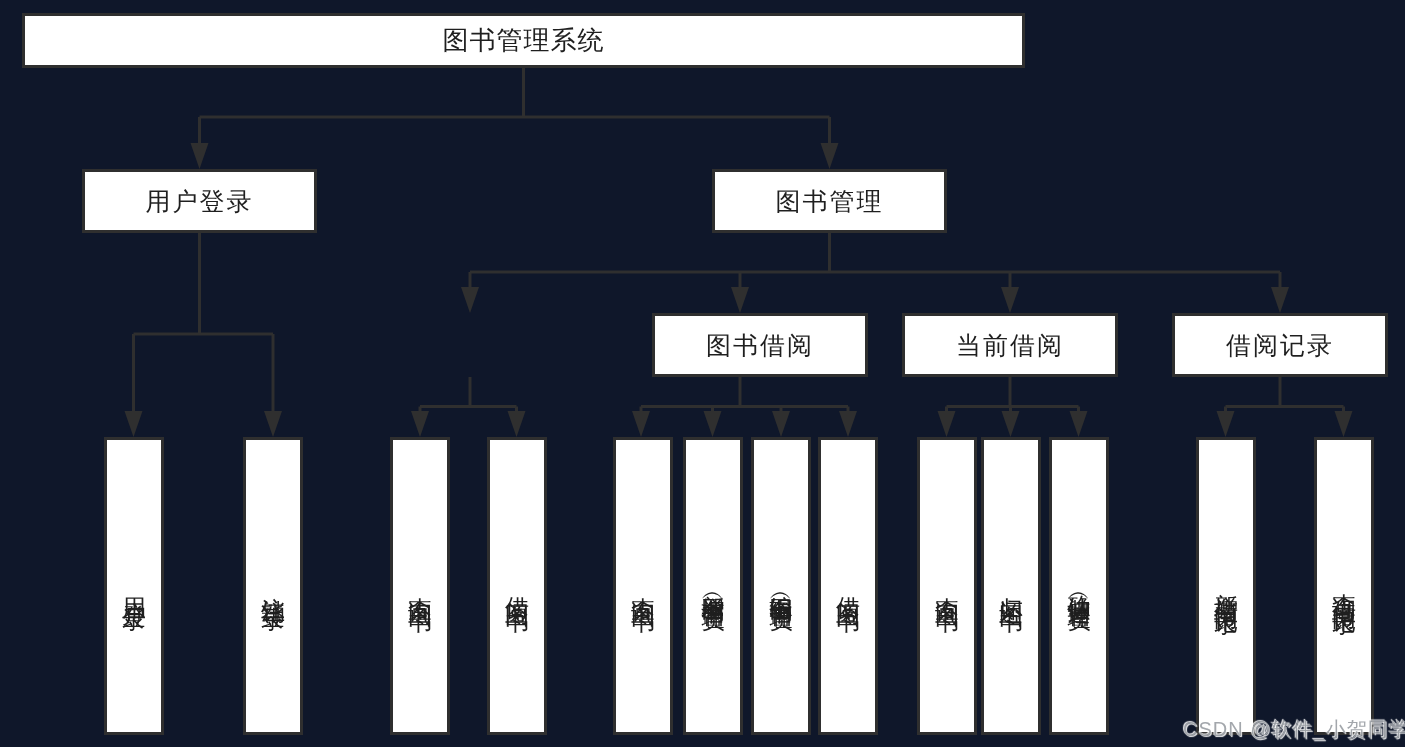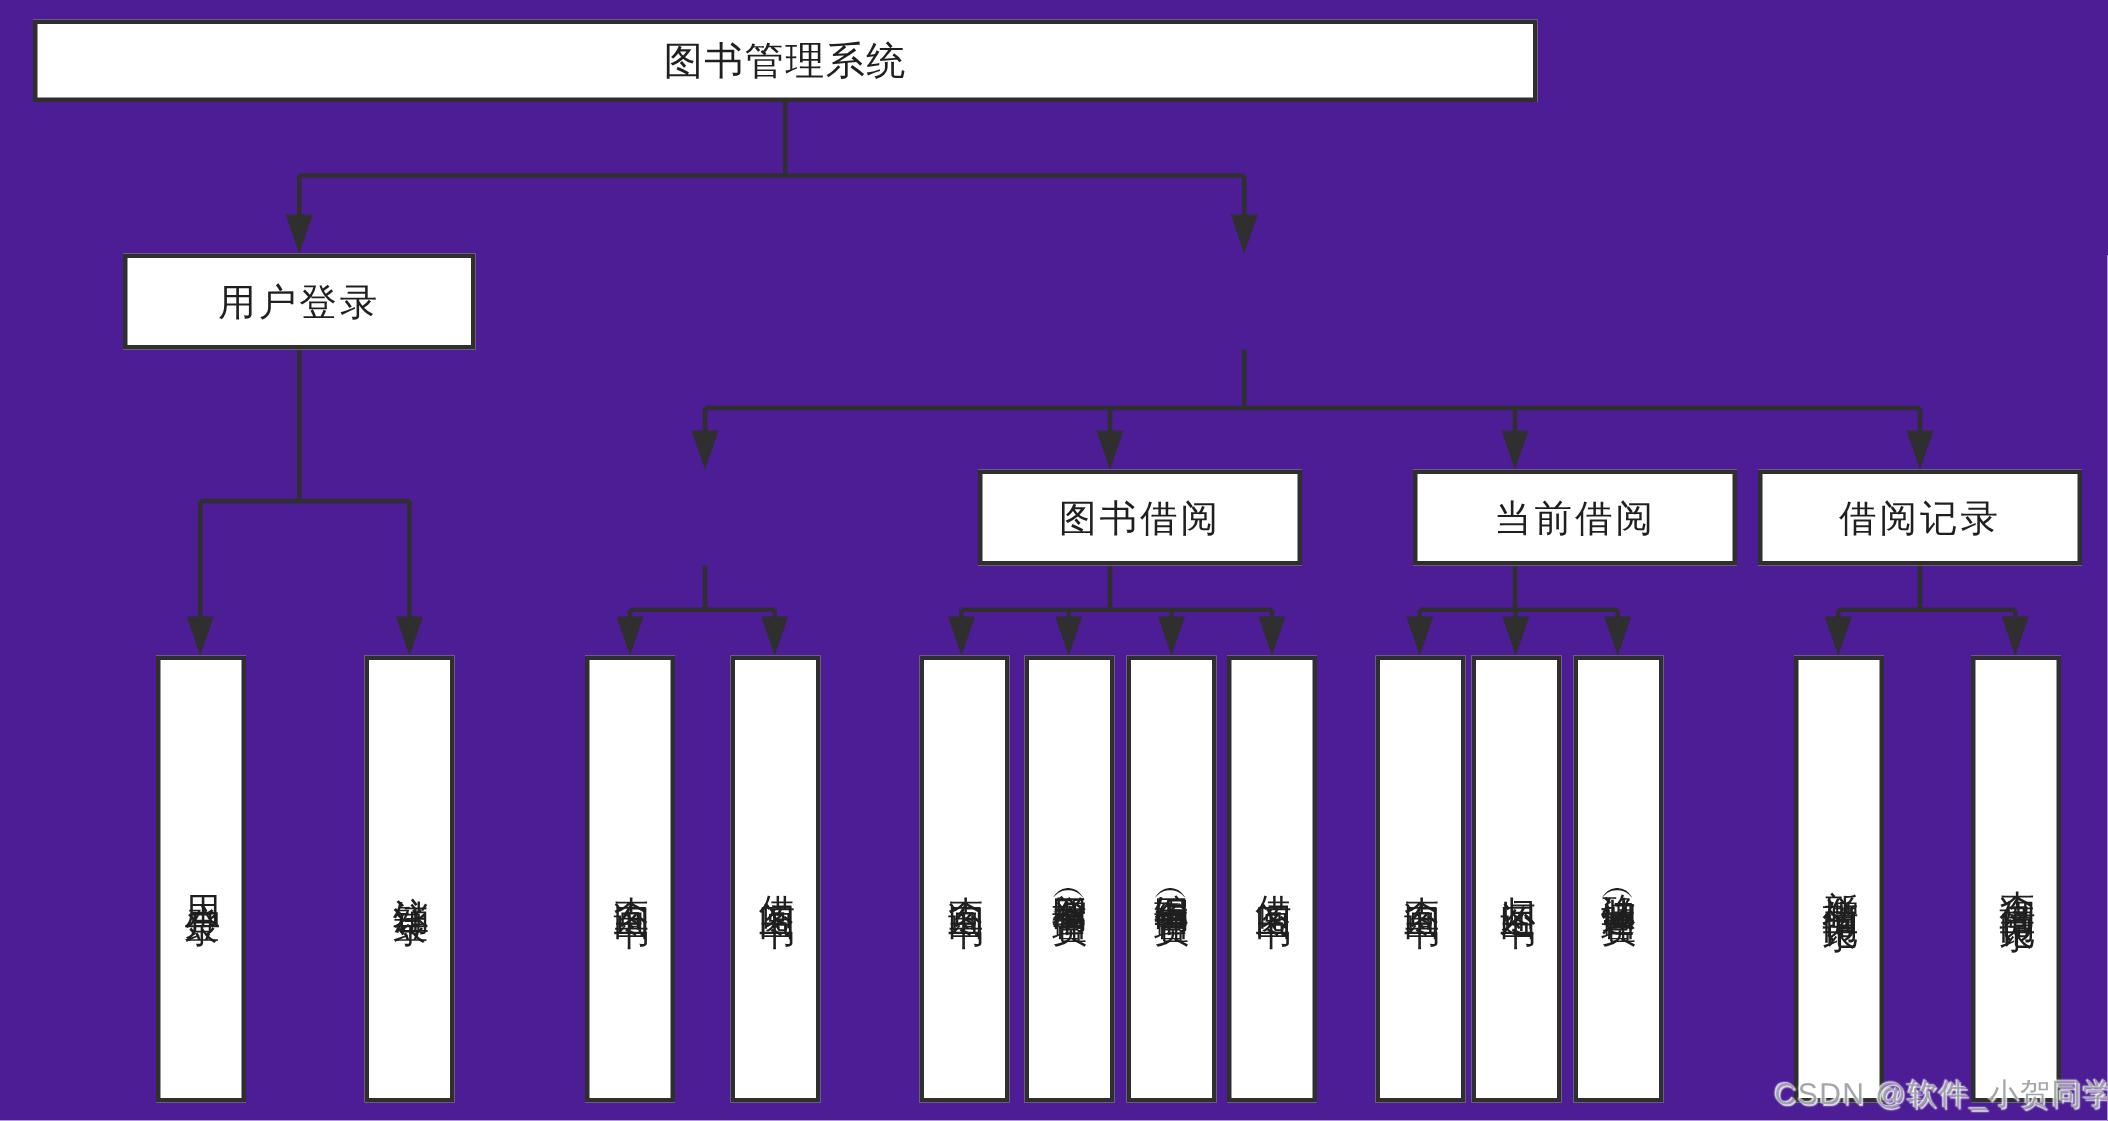--- a/index.html
+++ b/index.html
@@ -1,17 +1,17 @@
 <!DOCTYPE html>
 <html><head>
 <meta charset="utf-8">
 <style>
   html,body{margin:0;padding:0;background:#fff;}
   #canvas{
-    position:relative;width:1405px;height:747px;background:#4c1d95;overflow:hidden;
+    position:relative;width:1405px;height:747px;background:#0f172a;overflow:hidden;
     font-family:"Liberation Sans","DejaVu Sans",sans-serif;color:#1f1f1f;
   }
   #wires{position:absolute;left:0;top:0;width:1405px;height:747px;}
   .node{
     position:absolute;box-sizing:border-box;border:3px solid #2f2f2f;background:#fff;
     display:flex;align-items:center;justify-content:center;text-align:center;
   }
   .root{left:22px;top:13px;width:1003px;height:55px;font-size:26px;letter-spacing:1px;}
   .lvl{height:64px;font-size:25px;letter-spacing:2px;}
   .l2{top:169px;width:235px;}
@@ -72,23 +72,24 @@
       <polygon points="1001.5,411 1019.5,411 1010.5,437"></polygon>
       <polygon points="1069.5,411 1087.5,411 1078.5,437"></polygon>
       <polygon points="1216.5,411 1234.5,411 1225.5,437"></polygon>
       <polygon points="1334.5,411 1352.5,411 1343.5,437"></polygon>
     </g>
   </svg>
 
   <div class="node root">图书管理系统</div>
 
   <div class="node lvl l2" style="left:82px">用户登录</div>
+  <div class="node lvl l2" style="left:712px">图书管理</div>
 
   <div class="node lvl l3" style="left:652px">图书借阅</div>
-  <div class="node lvl l3" style="left:942px">当前借阅</div>
+  <div class="node lvl l3" style="left:902px">当前借阅</div>
   <div class="node lvl l3" style="left:1172px">借阅记录</div>
 
   <div class="node leaf" style="left:104px">
     <span>用户登录</span>
     </div>
   <div class="node leaf" style="left:243px">
     <span>注销登录</span>
     </div>
   <div class="node leaf" style="left:390px">
     <span>查询图书</span>

